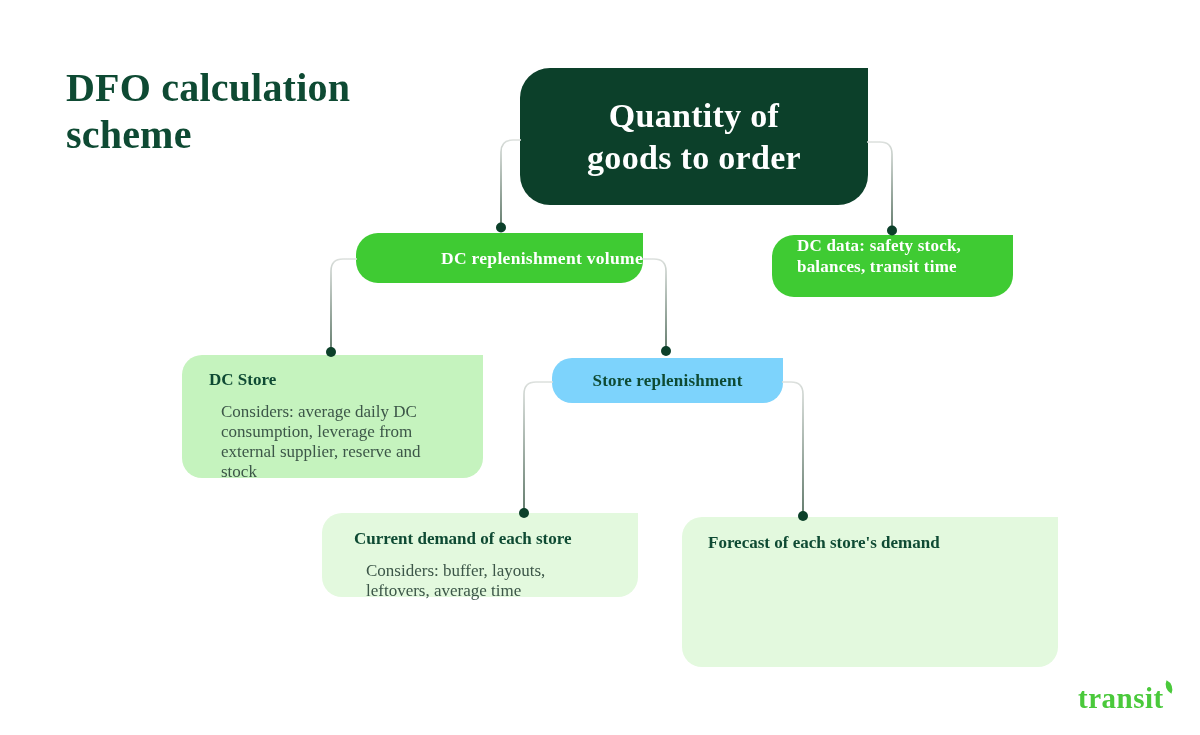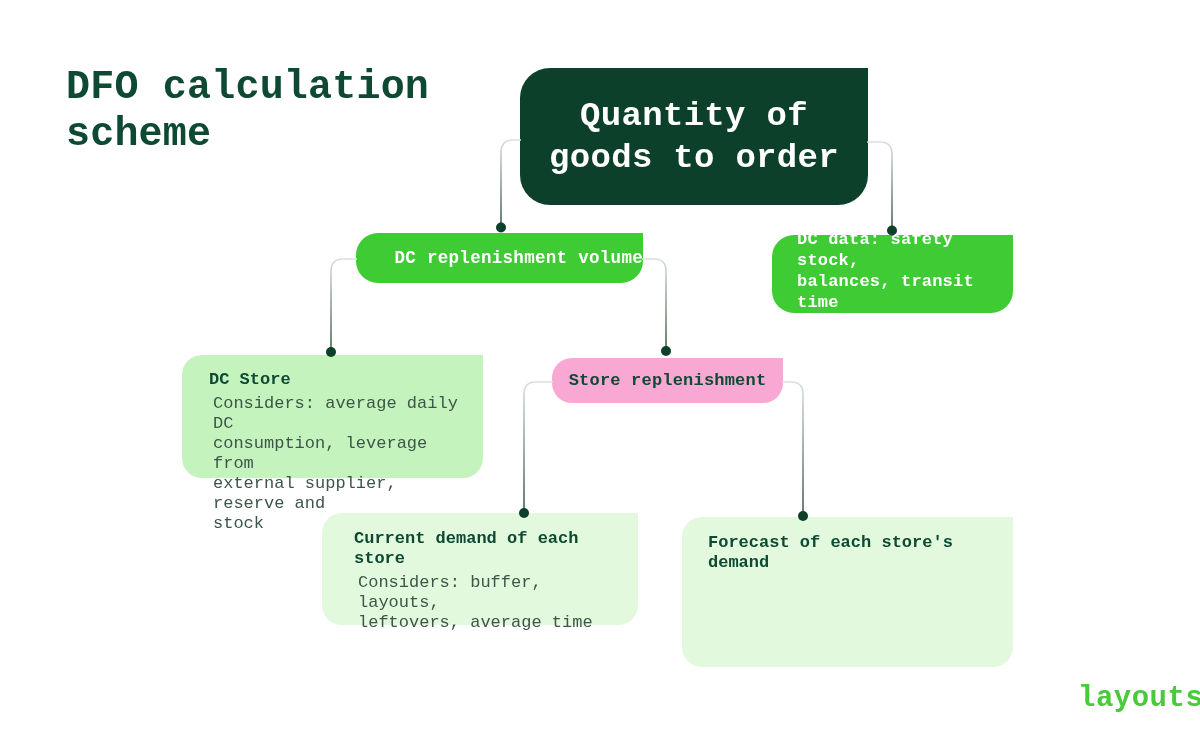--- a/index.html
+++ b/index.html
@@ -1,18 +1,18 @@
 <!DOCTYPE html>
 <html><head>
 <meta charset="utf-8">
 <style>
   html,body{margin:0;padding:0;background:#ffffff;}
   .canvas{
     position:relative;width:1200px;height:735px;background:#ffffff;
-    font-family:Liberation Mono, monospace;overflow:hidden;
+    font-family:Liberation Serif, serif;overflow:hidden;
   }
   .page-title{
     position:absolute;left:66px;top:64px;margin:0;
     font-size:40px;line-height:47px;font-weight:700;letter-spacing:0.2px;
     color:#0E4A33;white-space:pre-line;
   }
   .node,.card{position:absolute;box-sizing:border-box;}
   .node-root{
     left:520px;top:68px;width:348px;height:137px;
     background:#0C402A;border-radius:30px 0 30px 30px;
@@ -23,41 +23,41 @@
   .node-bright{
     background:#3FCB33;color:#ffffff;font-weight:700;
     border-radius:22px 0 22px 22px;
   }
   .node-dc-vol{
     left:356px;top:233px;width:287px;height:50px;
     font-size:17.5px;letter-spacing:0.3px;
     display:flex;align-items:center;justify-content:flex-end;text-align:center;
   }
   .node-dc-data{
-    left:772px;top:235px;width:241px;height:78px;
+    left:772px;top:235px;width:241px;height:62px;
     font-size:17px;line-height:21px;letter-spacing:0.2px;
-    display:flex;align-items:flex-end;padding-left:25px;white-space:pre-line;
+    display:flex;align-items:flex-start;padding-left:25px;white-space:pre-line;
   }
-  .node-light{background:#f9a8d4;border-radius:20px 0 20px 20px;}
+  .node-light{background:#7dd3fc;border-radius:20px 0 20px 20px;}
   .node-store{
     left:552px;top:358px;width:231px;height:45px;
     color:#0E4A33;font-size:17px;font-weight:700;letter-spacing:0.2px;
     display:flex;align-items:center;justify-content:center;text-align:center;
   }
   .card{border-radius:20px 0 20px 20px;}
   .card-lightgreen{background:#C5F3BE;}
   .card-palegreen{background:#E3F9DE;}
   .card-dc-demand{left:182px;top:355px;width:301px;height:123px;padding:15px 18px 0 27px;}
-  .card-current{left:322px;top:513px;width:316px;height:112px;padding:16px 18px 0 32px;}
-  .card-forecast{left:682px;top:517px;width:331px;height:150px;padding:16px 18px 8px 26px;}
+  .card-current{left:322px;top:513px;width:316px;height:84px;padding:16px 18px 0 32px;}
+  .card-forecast{left:682px;top:517px;width:376px;height:150px;padding:16px 18px 8px 26px;}
   .card-title{
     font-size:17px;font-weight:700;color:#0E4A33;line-height:20px;margin:0 0 2px 0;
   }
   .card-body{
-    font-size:17px;color:#3C5648;line-height:20px;margin:4px;white-space:pre-line;
+    font-size:17px;color:#3C5648;line-height:20px;margin:12px;white-space:pre-line;
   }
   .connectors{
     position:absolute;left:0;top:0;width:1200px;height:735px;
     pointer-events:none;
   }
   .logo{
     position:absolute;left:1078px;top:682px;
     color:#4AC93B;font-size:29px;font-weight:700;letter-spacing:0.5px;
   }
   .logo .leaf{
@@ -149,17 +149,17 @@
     <circle cx="666" cy="351" r="5" fill="#0C402A"></circle>
 
     <path d="M 553 382 L 536 382 Q 524 382 524 394 L 524 509" fill="none" stroke="url(#gE)" stroke-width="1.6"></path>
     <circle cx="524" cy="513" r="5" fill="#0C402A"></circle>
 
     <path d="M 782 382 L 791 382 Q 803 382 803 394 L 803 512" fill="none" stroke="url(#gF)" stroke-width="1.6"></path>
     <circle cx="803" cy="516" r="5" fill="#0C402A"></circle>
   </svg>
 
   <div class="logo">
-    <span>layouts</span>
+    <span>transit</span>
     <span class="leaf"></span>
   </div>
 
 </div>
 
 </body></html>

